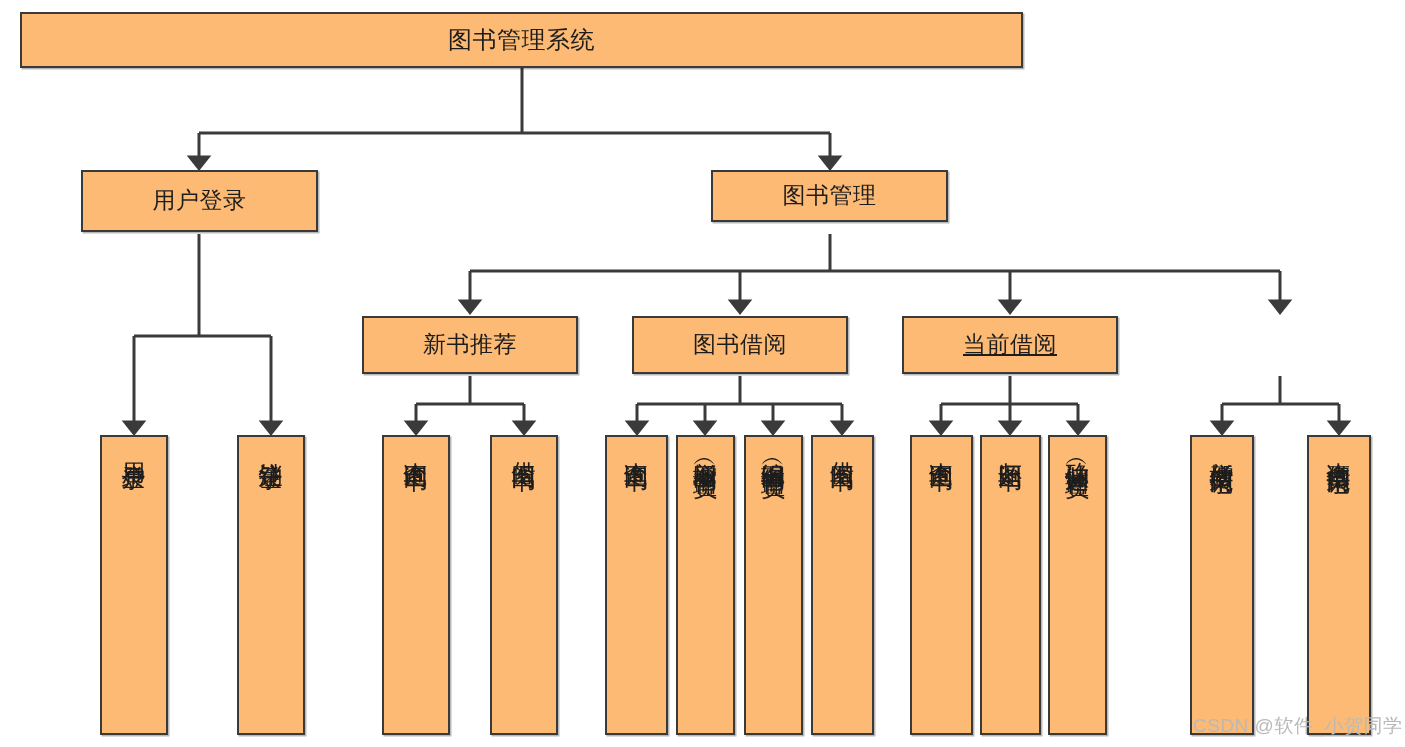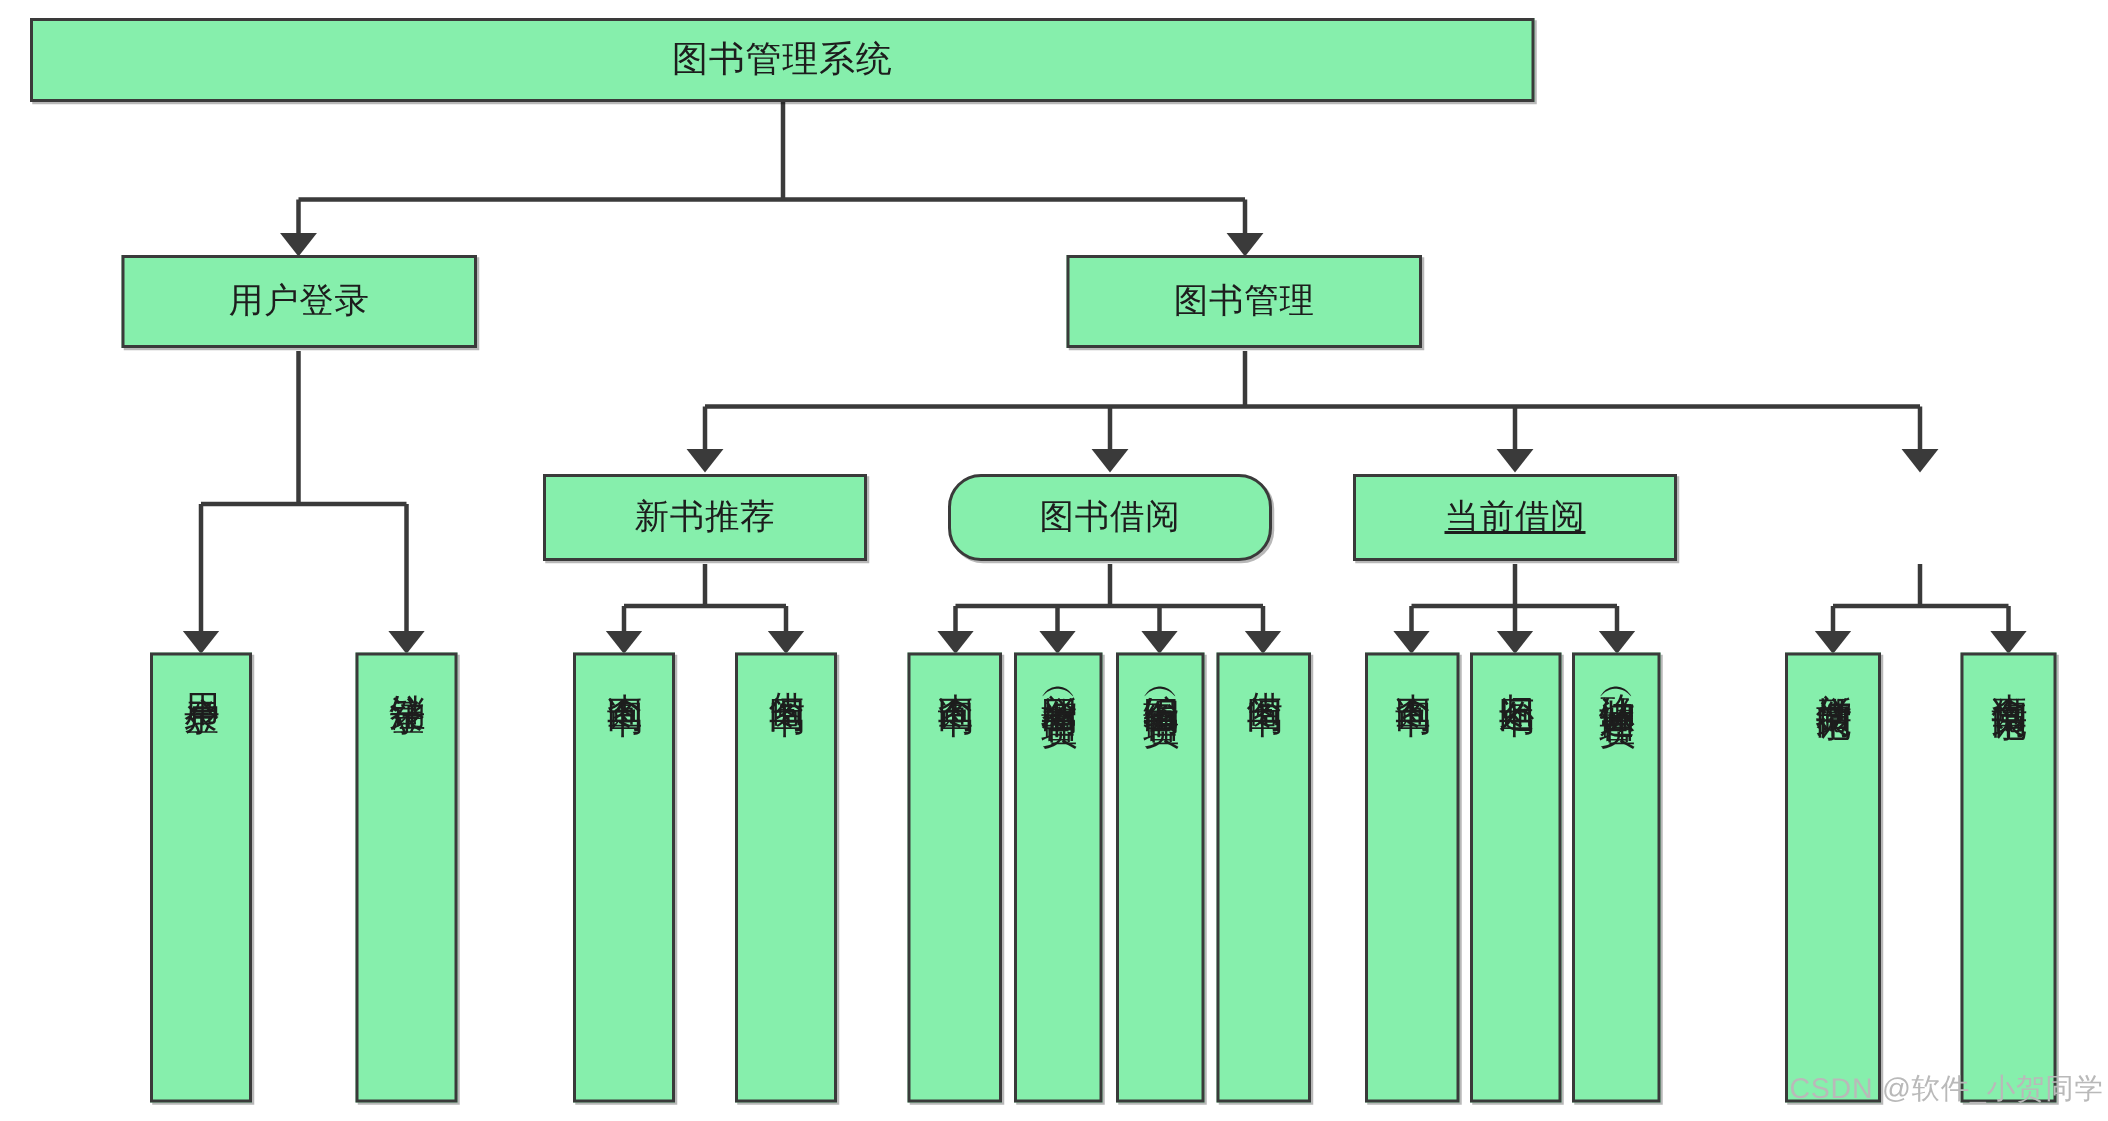--- a/index.html
+++ b/index.html
@@ -23,21 +23,21 @@
     left: 0;
     top: 0;
     width: 1405px;
     height: 747px;
     pointer-events: none;
   }
   .node {
     position: absolute;
     box-sizing: border-box;
     border: 2.5px solid #3a3a3a;
-    background: #86efac;
+    background: #fdba74;
     display: flex;
     align-items: center;
     justify-content: center;
     color: #1d1d1d;
     box-shadow: 1.5px 1.5px 0 rgba(0,0,0,0.28);
   }
   .node .label {
     display: block;
     text-align: center;
     line-height: 1.18;
@@ -133,28 +133,28 @@
     </g>
   </svg>
 
   <div class="node h root" style="left:20px; top:12px; width:1003px; height:56px;">
     <span class="label">图书管理系统</span>
   </div>
 
   <div class="node h" style="left:81px; top:170px; width:237px; height:62px;">
     <span class="label">用户登录</span>
   </div>
-  <div class="node h" style="left:711px; top:170px; width:237px; height:62px;">
+  <div class="node h" style="left:711px; top:170px; width:237px; height:52px;">
     <span class="label">图书管理</span>
   </div>
 
   <div class="node h" style="left:362px; top:316px; width:216px; height:58px;font-family:Liberation Serif, serif;">
     <span class="label">新书推荐</span>
   </div>
-  <div class="node h" style="left:632px; top:316px; width:216px; height:58px;border-radius:22px;">
+  <div class="node h" style="left:632px; top:316px; width:216px; height:58px;">
     <span class="label">图书借阅</span>
   </div>
   <div class="node h" style="left:902px; top:316px; width:216px; height:58px;text-decoration:underline;">
     <span class="label">当前借阅</span>
   </div>
 
   <div class="node v" style="left:100px; top:435px; width:68px; height:300px;">
     <span class="label">用户登录</span>
   </div>
   <div class="node v" style="left:237px; top:435px; width:68px; height:300px;">

